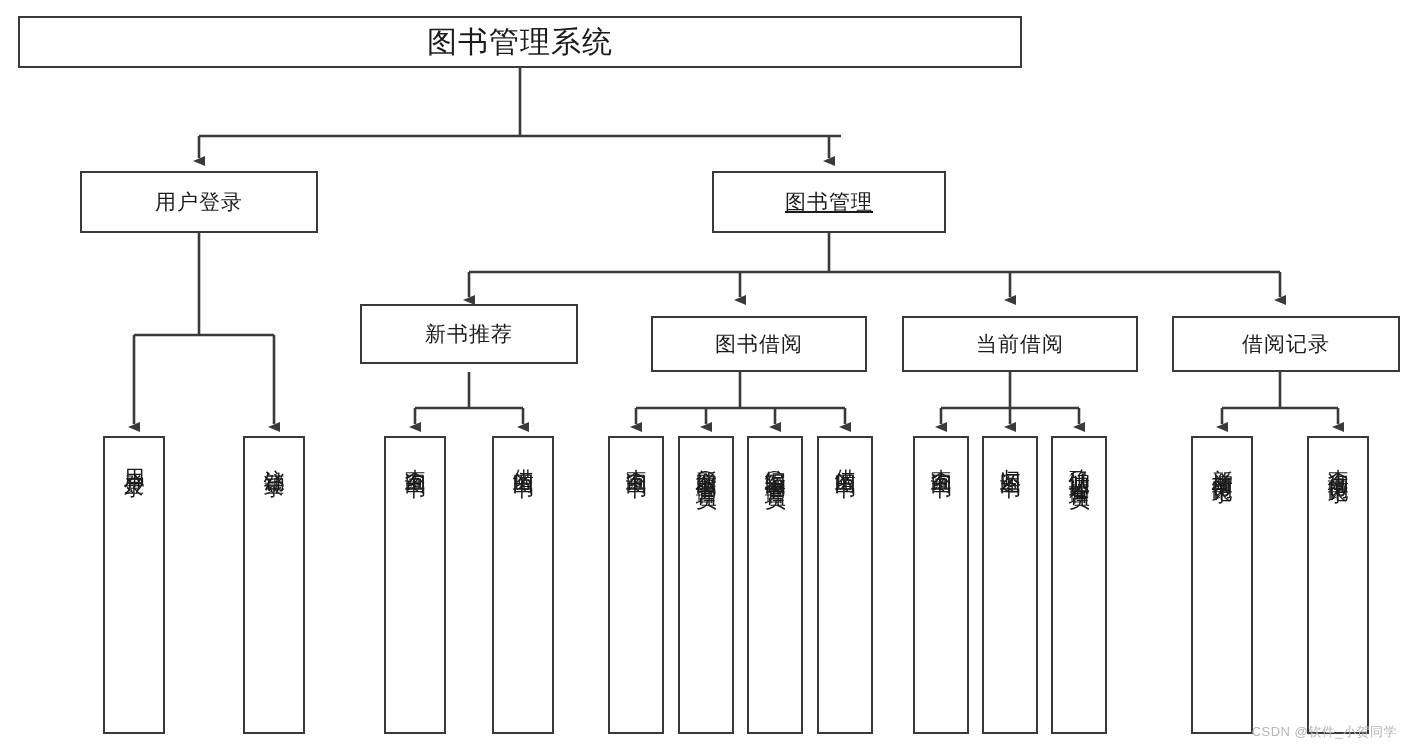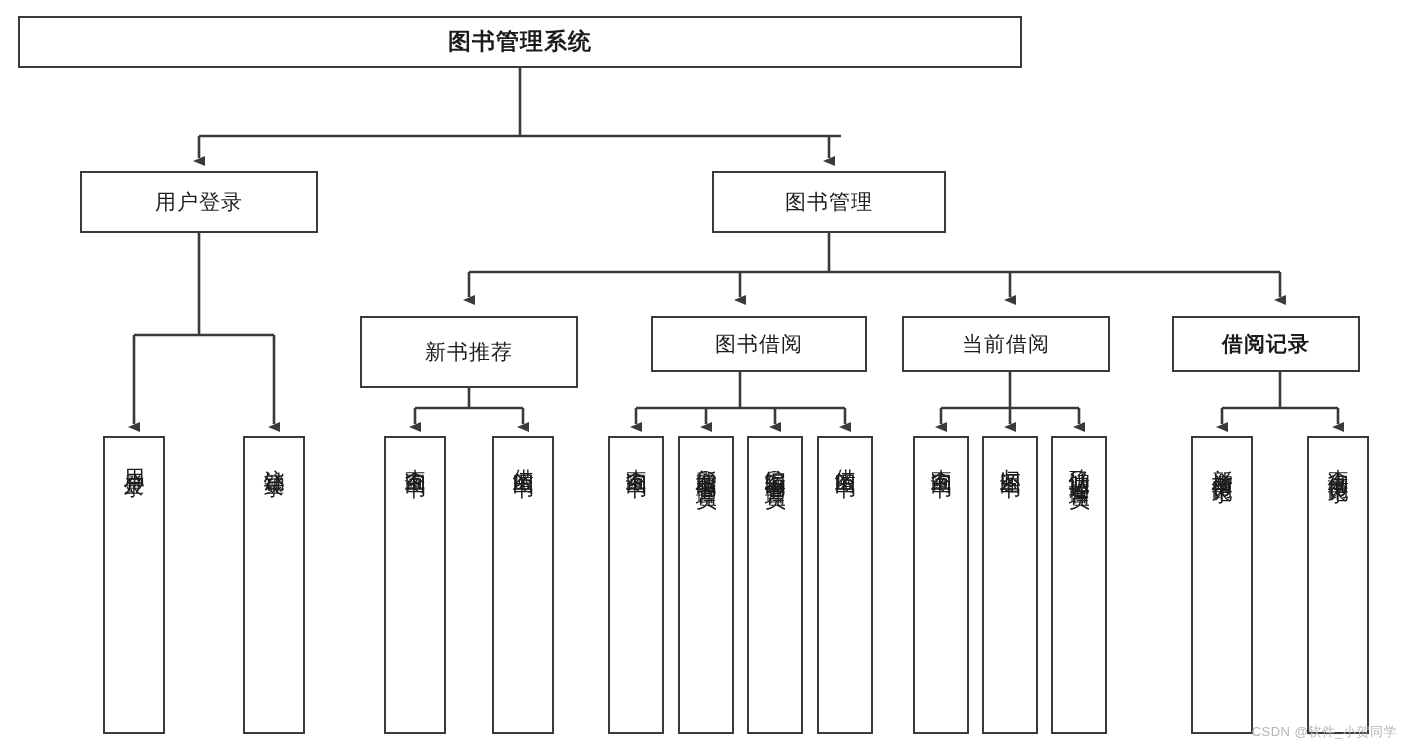--- a/index.html
+++ b/index.html
@@ -34,22 +34,21 @@
     display: flex;
     align-items: center;
     justify-content: center;
     color: #1b1b1b;
     font-size: 21px;
     line-height: 1.2;
     letter-spacing: 1px;
     white-space: nowrap;
   }
   .node.root {
-    font-size: 23px;
-    font-weight: bold;
+    font-size: 30px;
   }
   .node.leaf {
     font-size: 21px;
     letter-spacing: 2px;
     align-items: flex-start;
     justify-content: center;
     padding-top: 14px;
   }
   .leaf-text {
     writing-mode: vertical-rl;
@@ -121,26 +120,26 @@
       <path d="M1280,372 L1280,408"></path>
       <path d="M1222,408 L1338,408"></path>
       <path d="M1222,408 L1222,424" marker-end="url(#arrow)"></path>
       <path d="M1338,408 L1338,424" marker-end="url(#arrow)"></path>
     </g>
   </svg>
 
   <div class="node root" style="left:18px; top:16px; width:1004px; height:52px;">图书管理系统</div>
 
   <div class="node" style="left:80px; top:171px; width:238px; height:62px;">用户登录</div>
-  <div class="node" style="left:712px; top:171px; width:234px; height:62px;">图书管理</div>
+  <div class="node" style="left:712px; top:171px; width:234px; height:62px;text-decoration:underline;">图书管理</div>
 
-  <div class="node" style="left:360px; top:316px; width:218px; height:72px;">新书推荐</div>
+  <div class="node" style="left:360px; top:304px; width:218px; height:60px;">新书推荐</div>
   <div class="node" style="left:632px; top:316px; width:216px; height:56px;margin-left:19px;">图书借阅</div>
-  <div class="node" style="left:902px; top:316px; width:208px; height:56px;">当前借阅</div>
-  <div class="node" style="left:1172px; top:316px; width:188px; height:56px;font-weight:bold;">借阅记录</div>
+  <div class="node" style="left:902px; top:316px; width:236px; height:56px;">当前借阅</div>
+  <div class="node" style="left:1172px; top:316px; width:228px; height:56px;">借阅记录</div>
 
   <div class="node leaf" style="left:103px; top:436px; width:62px; height:298px;">
     <span class="leaf-text">用户登录</span>
   </div>
   <div class="node leaf" style="left:243px; top:436px; width:62px; height:298px;">
     <span class="leaf-text">注销登录</span>
   </div>
 
   <div class="node leaf" style="left:384px; top:436px; width:62px; height:298px;">
     <span class="leaf-text">查询图书</span>

